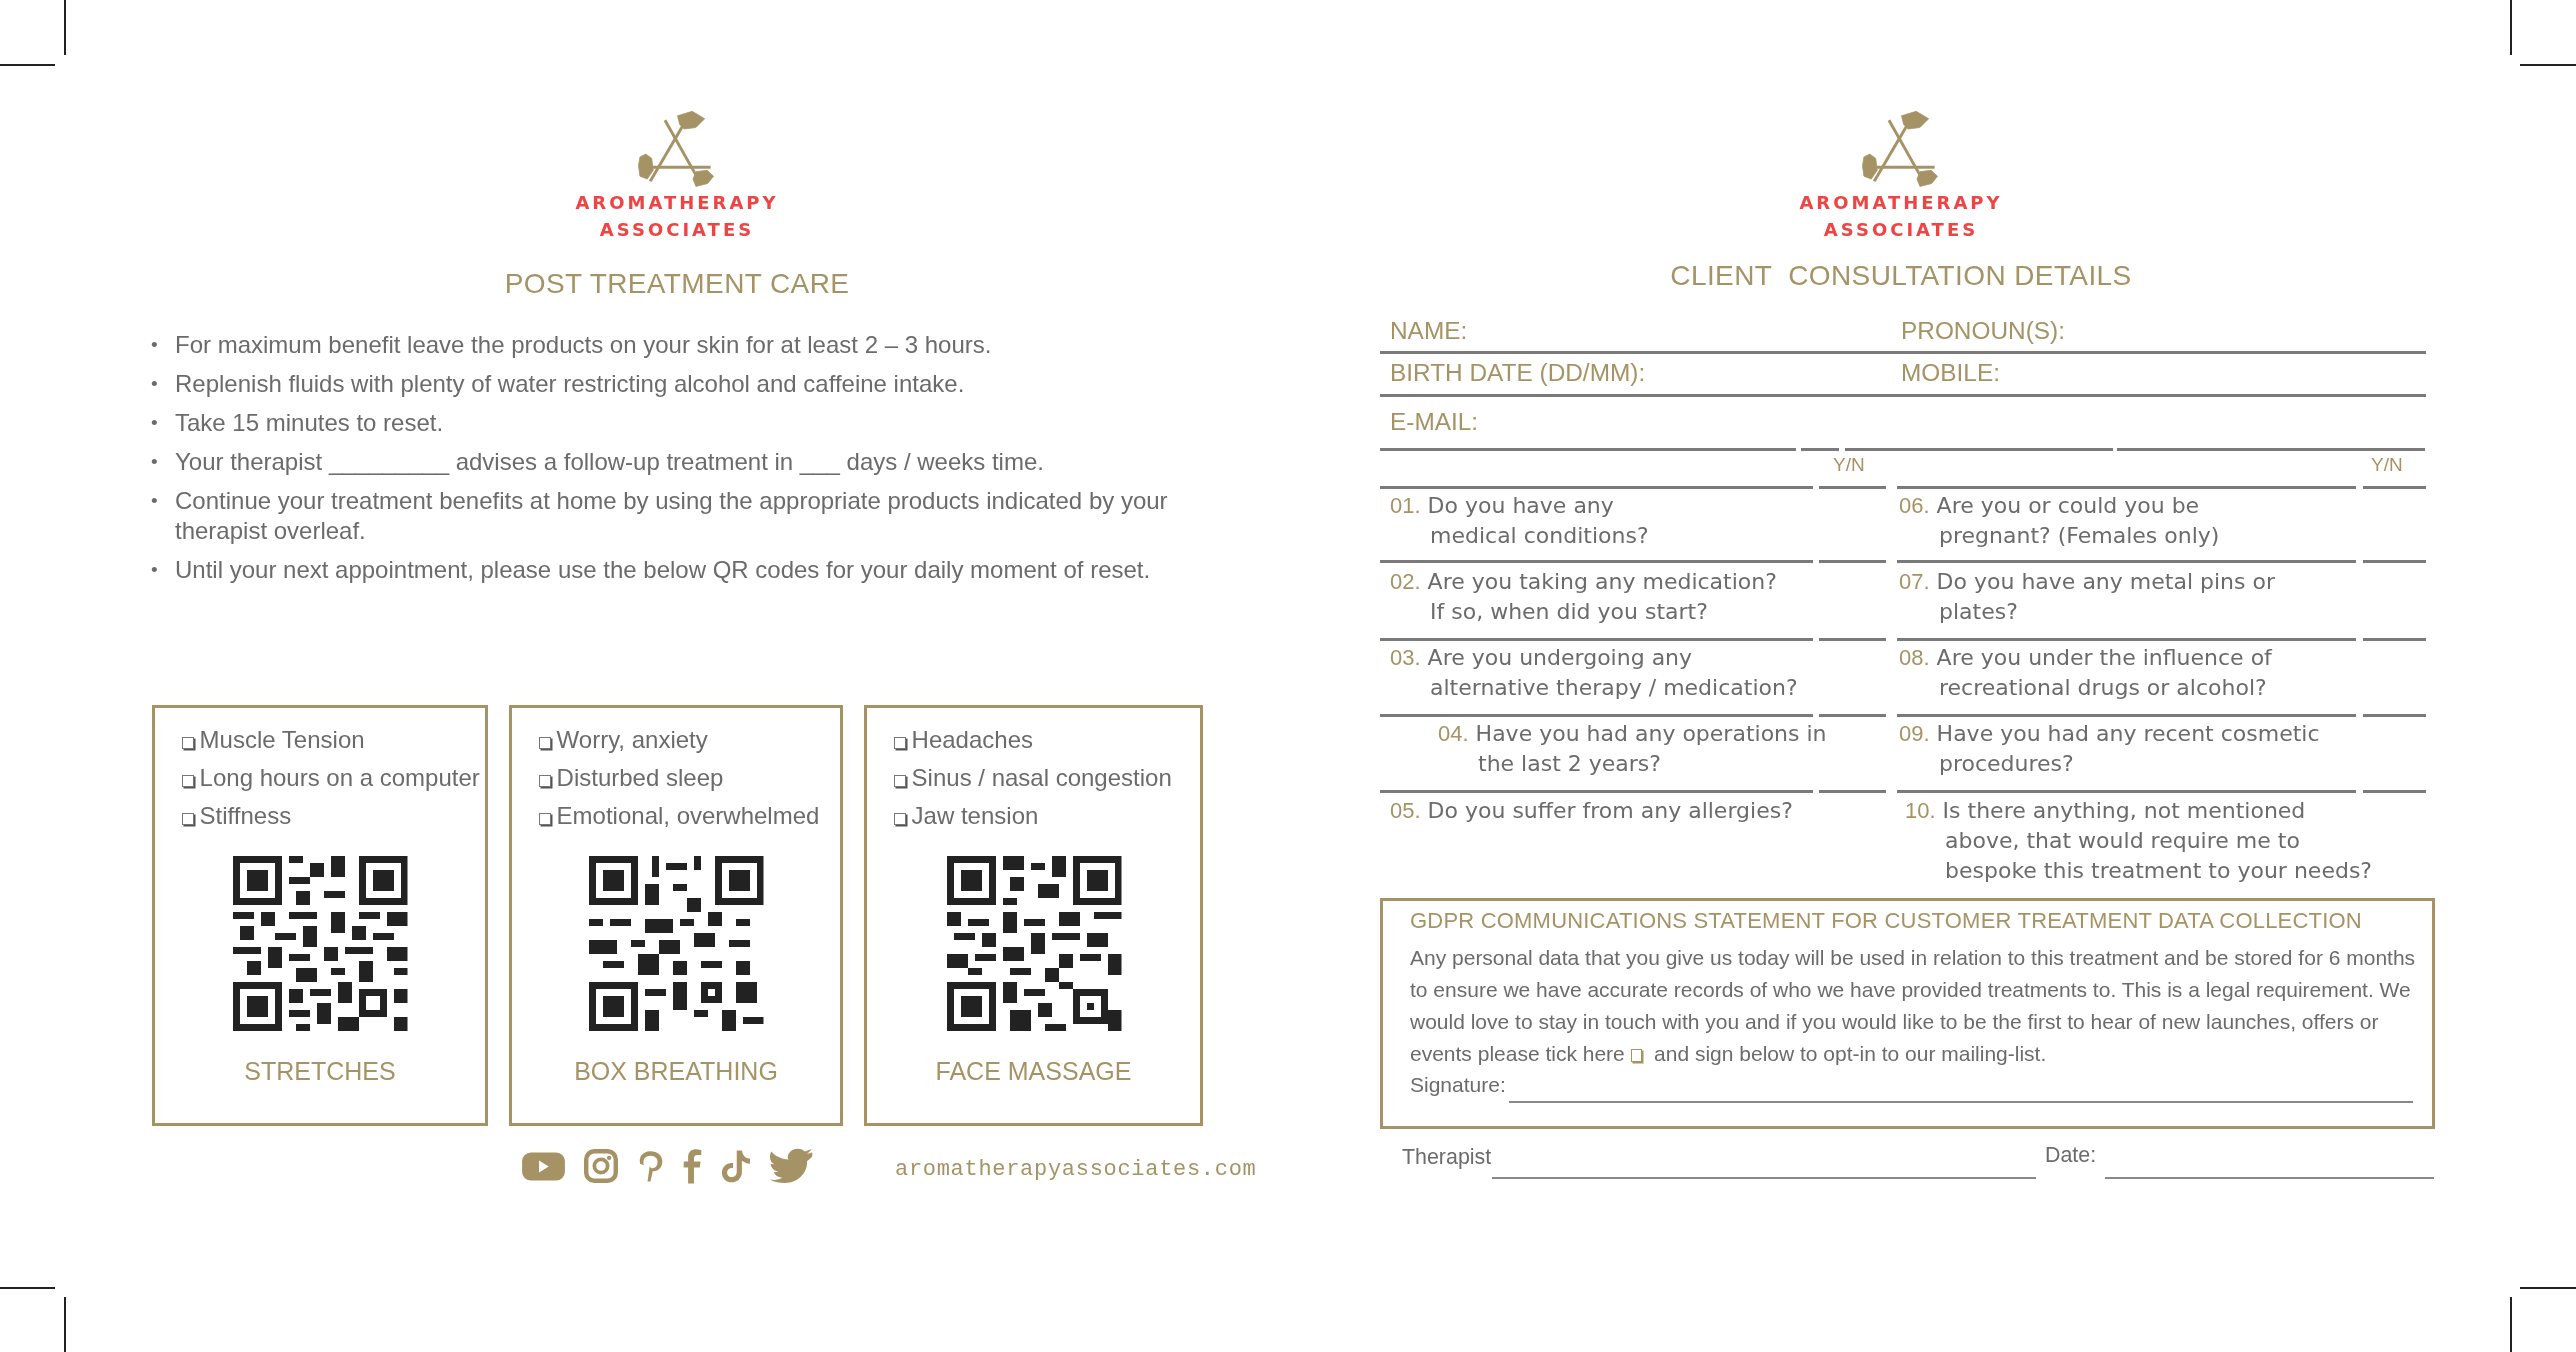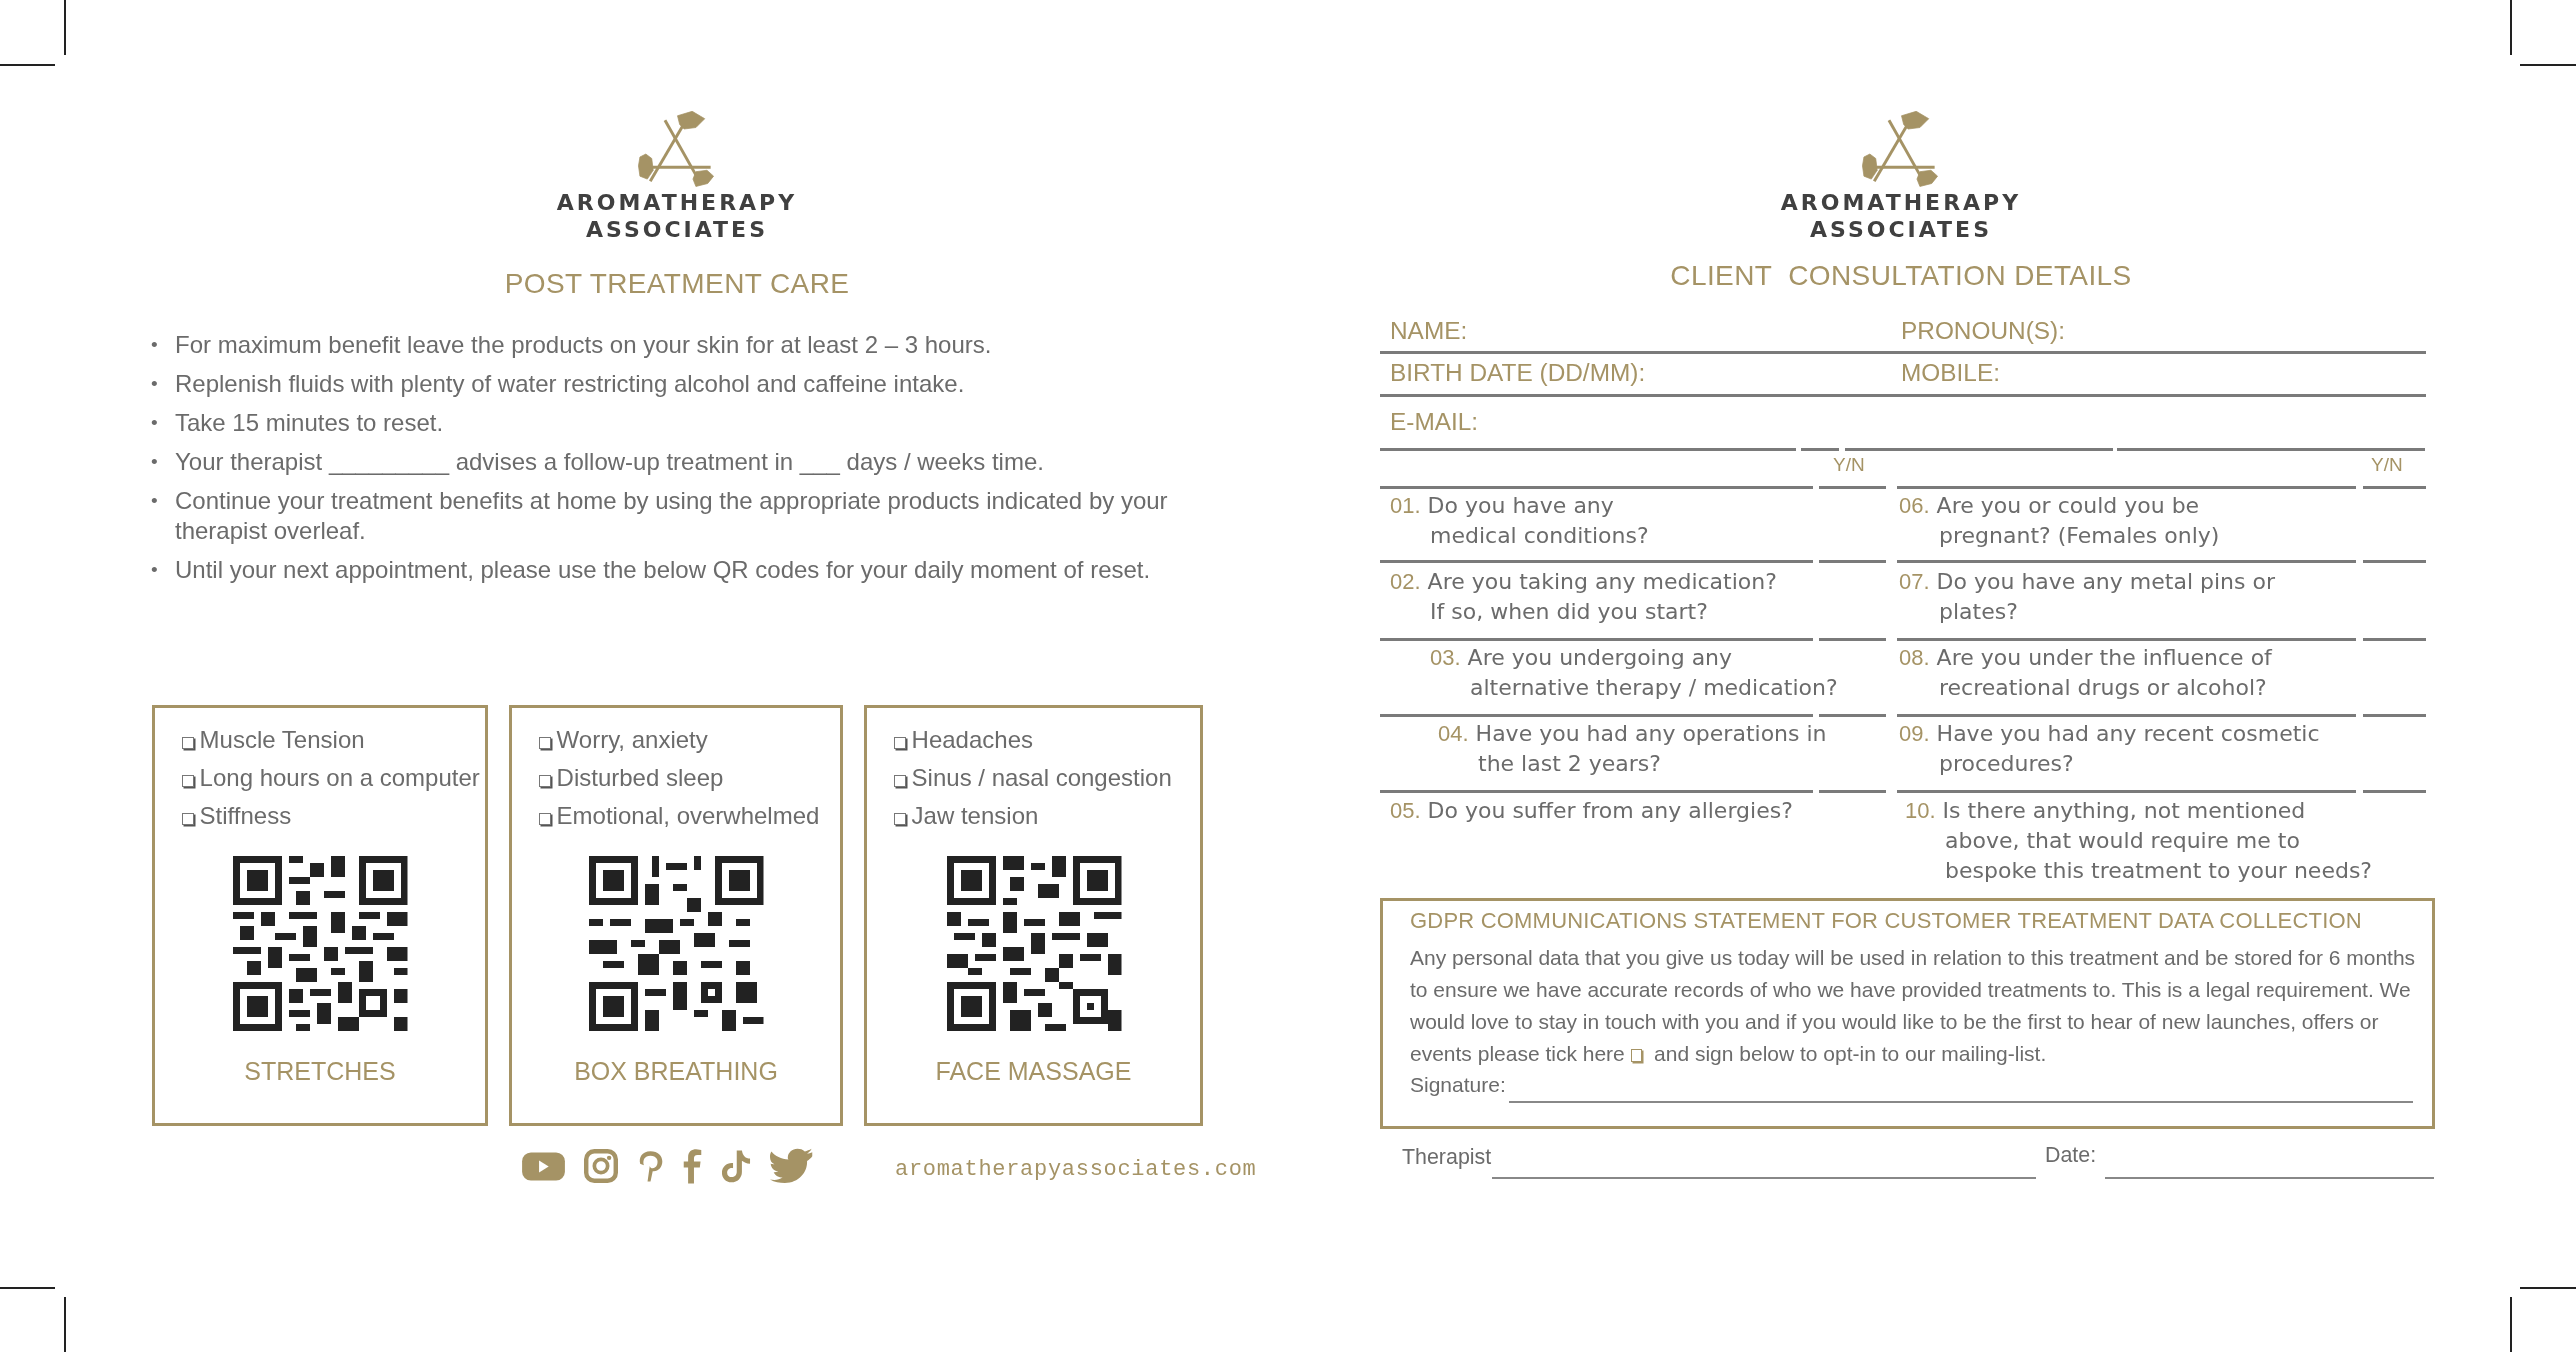--- a/index.html
+++ b/index.html
@@ -1,21 +1,21 @@
 <!DOCTYPE html>
 <html style="font-size:12px"><head>
 <meta charset="utf-8">
 <style>
   html,body{margin:0;padding:0;background:#fff;}
   body{width:2576px;height:1353px;position:relative;overflow:hidden;font-family:"DejaVu Sans",sans-serif;color:#6b6b6b;}
   .crop{position:absolute;background:#222;}
   
   .logo{position:absolute;text-align:center;width:266px;}
   .logo svg{display:block;margin:0 auto;}
-  .logo .brand{font-family:"DejaVu Sans",sans-serif;font-weight:bold;color:#404040;font-size:22px;letter-spacing:3px;line-height:27px;}
+  .logo .brand{font-family:"DejaVu Sans",sans-serif;font-weight:bold;color:#ef4444;font-size:18px;letter-spacing:3px;line-height:27px;}
   .heading{position:absolute;text-align:center;color:#A59365;font-family:"Liberation Sans",sans-serif;font-size:28px;letter-spacing:0.4px;}
   
   .bullets{position:absolute;left:148px;top:330px;width:1072px;margin:0;padding:0;list-style:none;font-family:"Liberation Sans",sans-serif;font-size:24px;color:#6b6b6b;}
   .bullets li{position:relative;padding-left:27px;line-height:30px;margin-bottom:9px;}
   .bullets li::before{content:"•";position:absolute;left:3px;top:0;font-size:19px;}
   .qbox{position:absolute;top:705px;height:421px;border:3.7px solid #A59365;box-sizing:border-box;}
   .qbox ul{list-style:none;margin:0;padding:0;position:absolute;left:27px;top:13.3px;}
   .qbox li{font-family:"Liberation Sans",sans-serif;font-size:24px;line-height:38px;color:#6b6b6b;white-space:nowrap;}
   .chk{display:inline-block;width:9.6px;height:10.4px;border:1.1px solid #777;box-shadow:1.5px 1.5px 0 #555;margin-right:6px;vertical-align:-0.7px;background:#fff;}
   .qr{position:absolute;left:50%;top:148px;transform:translateX(-50%);width:175px;height:175px;}
@@ -225,21 +225,21 @@
 <div class="hl" style="left:2363px;top:790px;width:63px;"></div>
 
 <div class="q" style="left:1390px;top:491px;">
   <span class="num">01.</span> <span>Do you have any</span>
   <span class="line2">medical conditions?</span>
 </div>
 <div class="q" style="left:1390px;top:567px;">
   <span class="num">02.</span> <span>Are you taking any medication?</span>
   <span class="line2">If so, when did you start?</span>
 </div>
-<div class="q" style="left:1390px;top:643px;margin-left:40px;">
+<div class="q" style="left:1390px;top:643px;">
   <span class="num">03.</span> <span>Are you undergoing any</span>
   <span class="line2">alternative therapy / medication?</span>
 </div>
 <div class="q" style="left:1390px;top:719px;margin-left:48px;">
   <span class="num">04.</span> <span>Have you had any operations in</span>
   <span class="line2">the last 2 years?</span>
 </div>
 <div class="q" style="left:1390px;top:796px;">
   <span class="num">05.</span> <span>Do you suffer from any allergies?</span>
 </div>

